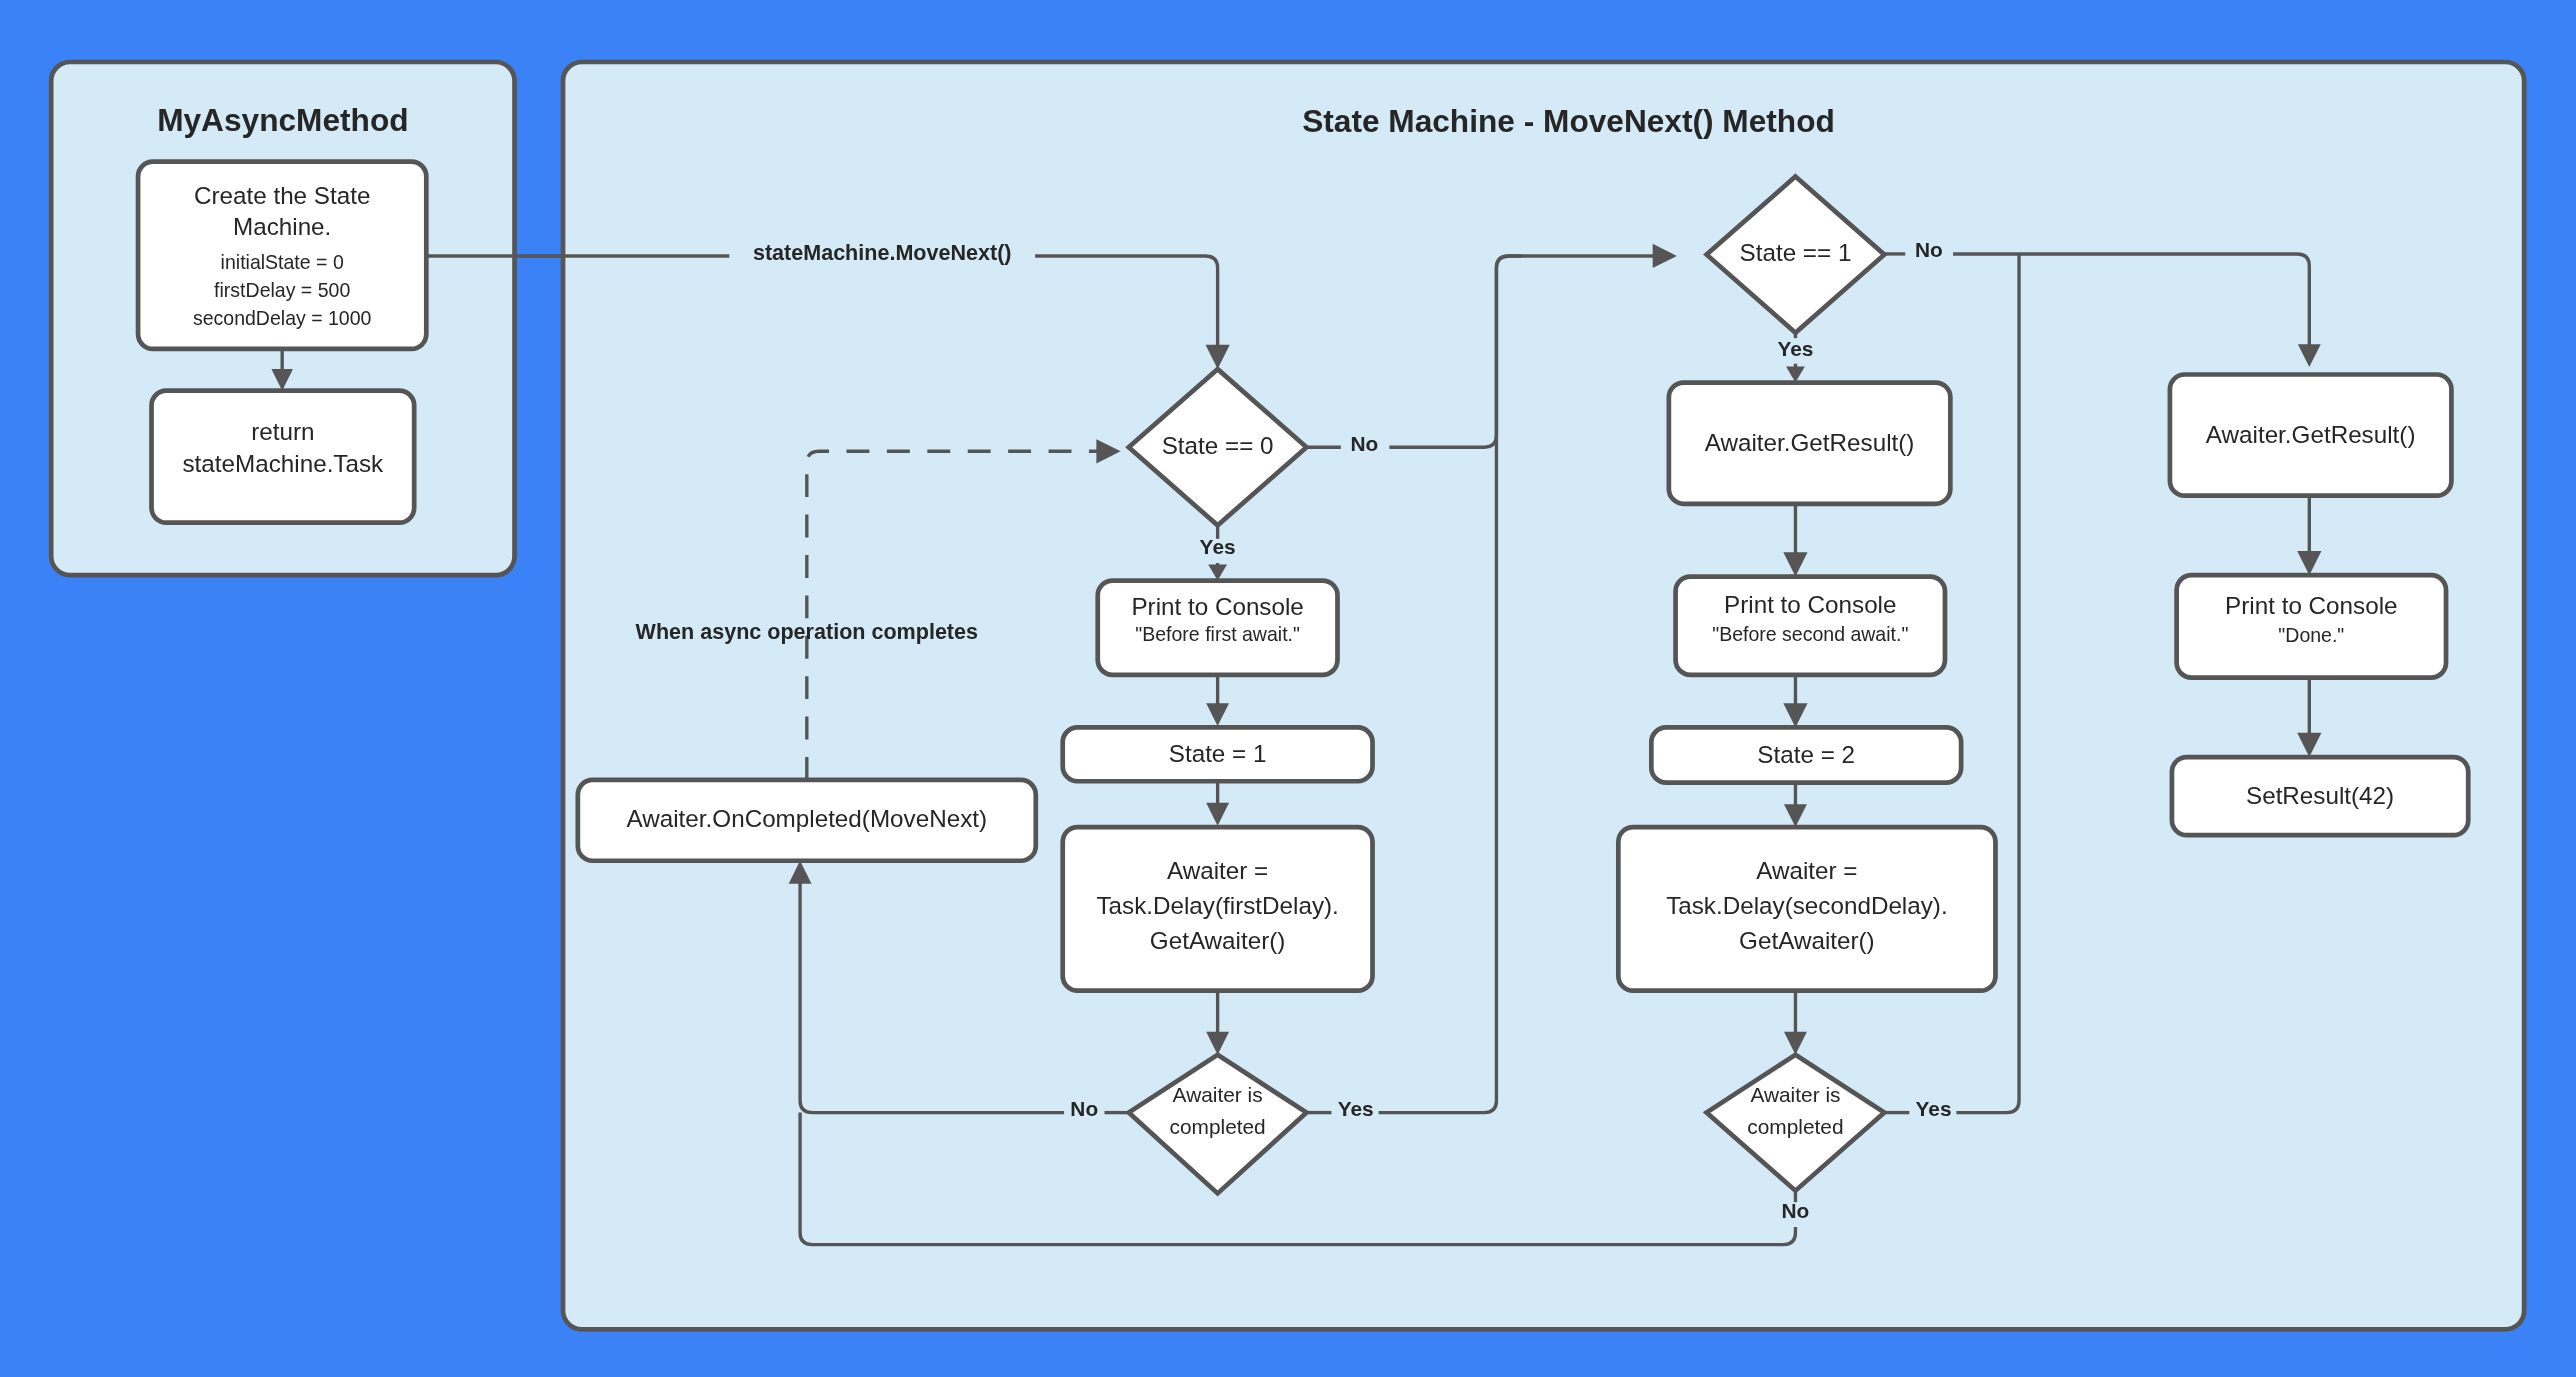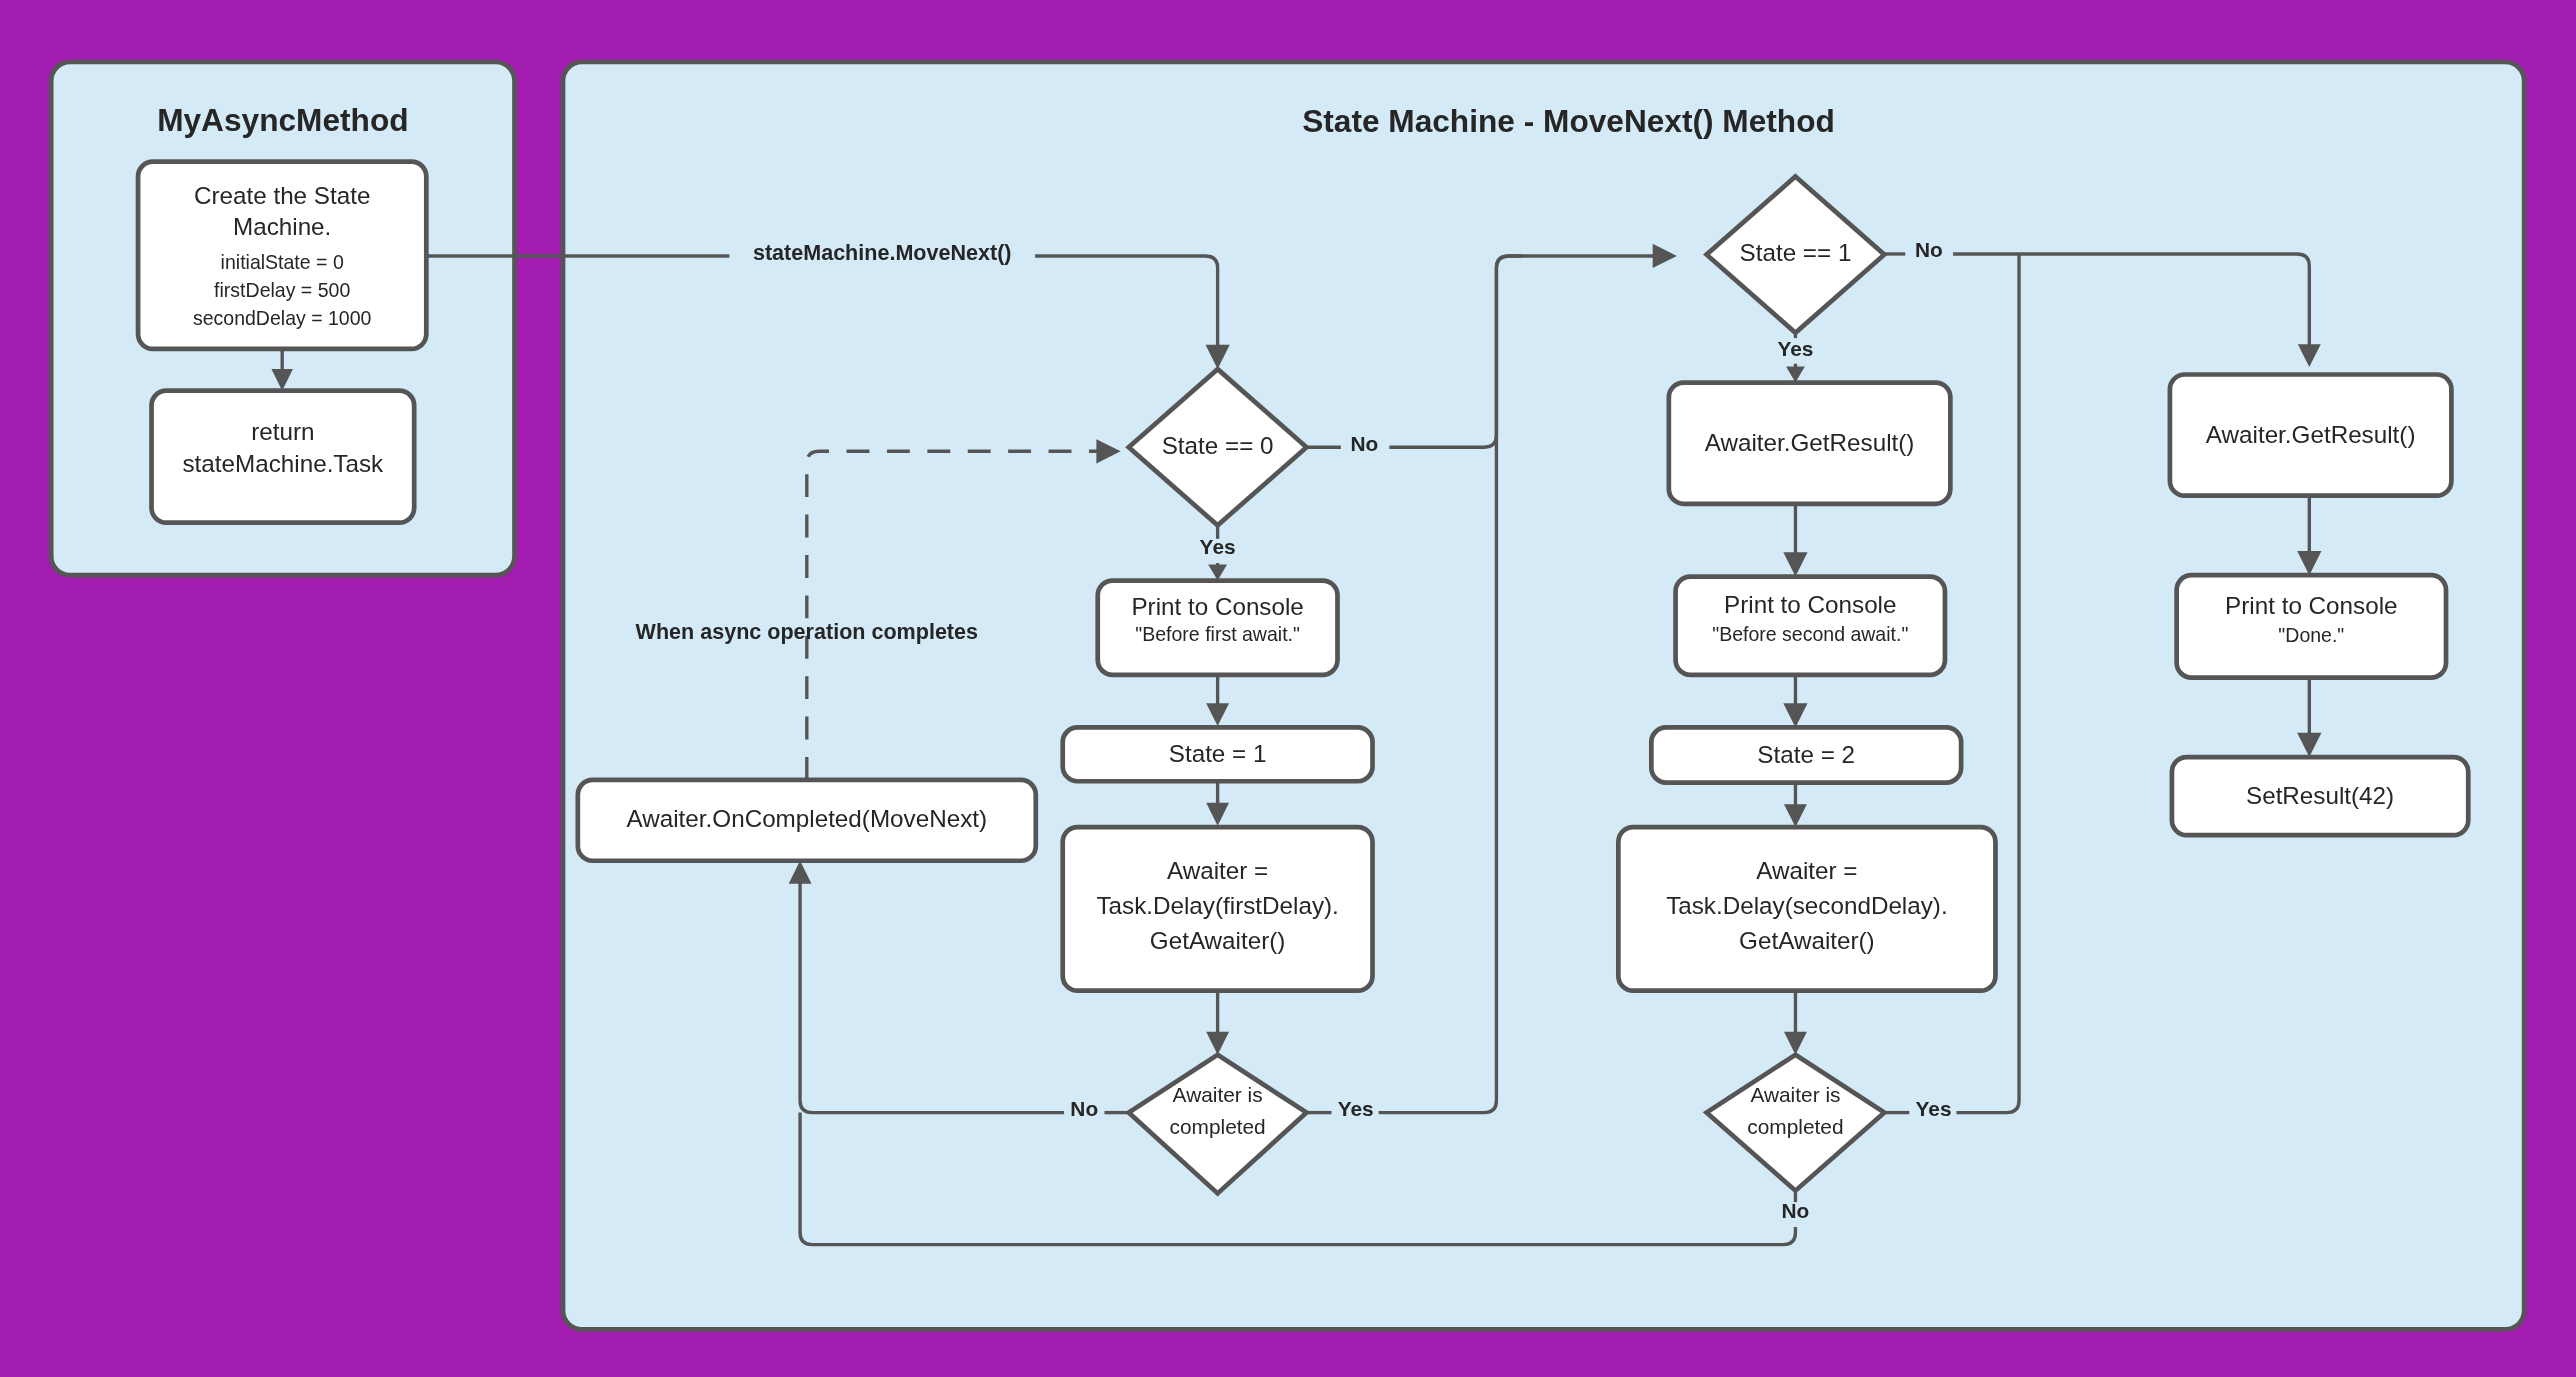--- a/index.html
+++ b/index.html
@@ -7,21 +7,21 @@
     padding: 0;
     background: #ffffff;
   }
   body {
     font-family: "Liberation Sans", sans-serif;
   }
   #stage {
     position: relative;
     width: 2576px;
     height: 1378px;
-    background: #a21caf;
+    background: #3b82f6;
     overflow: hidden;
   }
   svg.flow {
     position: absolute;
     left: 0;
     top: 0;
     width: 2576px;
     height: 1378px;
   }
   .panel-rect {

